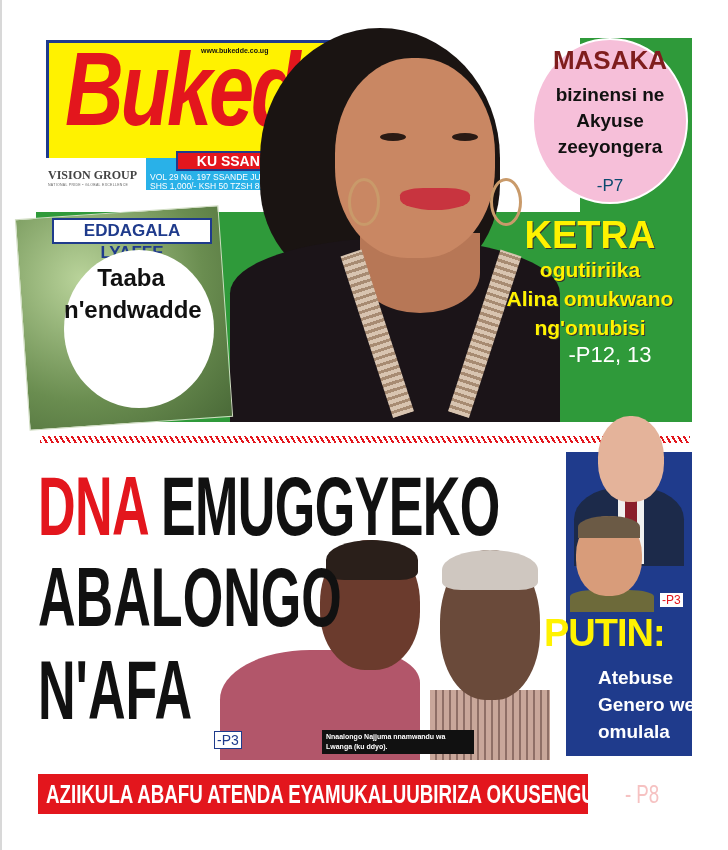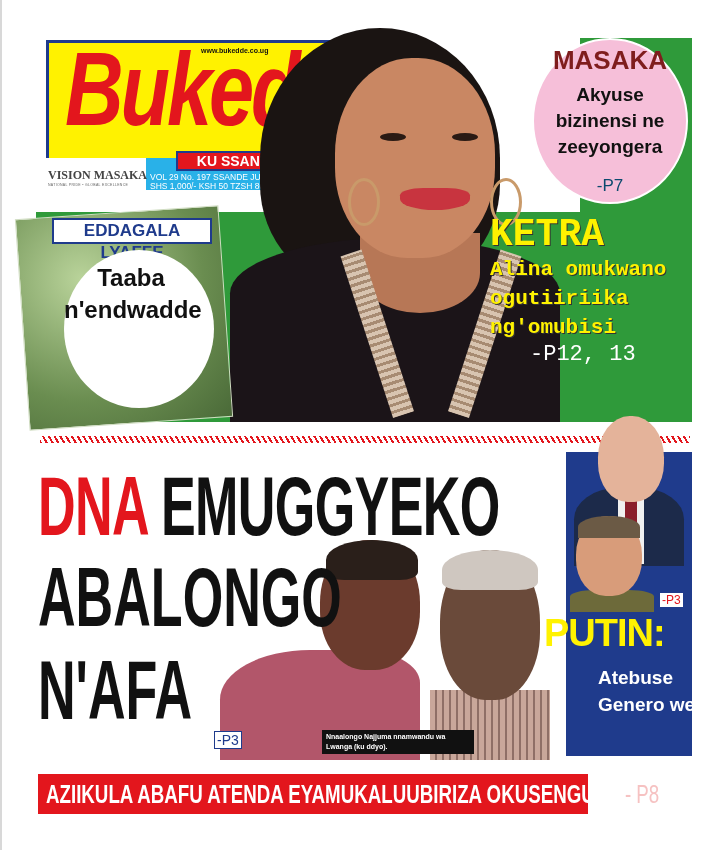--- a/index.html
+++ b/index.html
@@ -55,21 +55,21 @@
   
   .masaka {
     position: absolute; left: 532px; top: 38px; width: 156px; height: 166px; border-radius: 50%;
     background: #f6bfd9; border: 2px solid #ffffff; text-align: center;
   }
   .masaka .kicker { position: absolute; left: 0; right: 0; top: 5px; color: #7f1d1d; font-size: 26px; font-weight: bold; }
   .masaka .body { position: absolute; left: 0; right: 0; top: 42px; color: #111; font-size: 19px; font-weight: bold; line-height: 26px; }
   .masaka .page { position: absolute; left: 0; right: 0; top: 136px; color: #0c4a6e; font-size: 17px; }
 
   
-  .ketra { position: absolute; left: 490px; top: 215px; width: 200px; text-align: left; color: #fff200; font-weight: bold; text-shadow: 1px 1px 0 #333; font-family: Liberation Mono, monospace; }
+  .ketra { position: absolute; left: 490px; top: 215px; width: 200px; text-align: center; color: #fff200; font-weight: bold; text-shadow: 1px 1px 0 #333; }
   .ketra .kicker { font-size: 38px; line-height: 40px; }
   .ketra .line { font-size: 21px; line-height: 29px; }
   .ketra .page { font-size: 22px; color: #fff; font-weight: normal; text-shadow: none; margin-left: 40px; }
 
   
   .tobacco {
     position: absolute; left: 22px; top: 212px; width: 204px; height: 212px;
     background: radial-gradient(circle at 30% 30%, #b9d39a, #6a8d50 60%, #4a6a38);
     transform: rotate(-4deg); border: 1px solid #cfdcc0;
   }
@@ -137,51 +137,51 @@
 
 <div class="masthead">
   <span class="url">www.bukedde.co.ug</span>
   <span class="logo">Bukedde</span>
 </div>
 <div class="blue-strip">
   <span class="line" style="top:14px">VOL 29  No. 197 SSANDE JULY 16, 2023</span>
   <span class="line" style="top:23px">SHS 1,000/- KSH 50 TZSH 800</span>
 </div>
 <div class="ku-ssande">KU SSANDE</div>
-<div class="vision"><span>VISION MASAKA</span></div>
+<div class="vision"><span>VISION GROUP</span></div>
 <div class="vision-sub">NATIONAL PRIDE • GLOBAL EXCELLENCE</div>
 
 <div class="woman">
   <div class="hair"></div>
   <div class="body"></div>
   <div class="neck"></div>
   <div class="beads1"></div>
   <div class="beads2"></div>
   <div class="face"></div>
   <div class="eye1"></div>
   <div class="eye2"></div>
   <div class="lips"></div>
   <div class="hoop1"></div>
   <div class="hoop2"></div>
 </div>
 
 <div class="masaka">
   <div class="kicker">MASAKA</div>
   <div class="body">
+    <div>bizinensi ne</div>
     <div>Akyuse</div>
-    <div>bizinensi ne</div>
     <div>zeeyongera</div>
   </div>
   <div class="page">-P7</div>
 </div>
 
 <div class="ketra">
   <div class="kicker">KETRA</div>
+  <div class="line">ogutiiriika</div>
   <div class="line">Alina omukwano</div>
-  <div class="line">ogutiiriika</div>
   <div class="line">ng'omubisi</div>
   <div class="page">-P12, 13</div>
 </div>
 
 <div class="tobacco"></div>
 <div class="edd-label">EDDAGALA LYAFFE</div>
 <div class="tob-circle">
   <div class="body">
     <div>Taaba</div>
     <div>n'endwadde</div>
@@ -200,20 +200,21 @@
 <div class="general">
   <div class="collar"></div>
   <div class="head"></div>
   <div class="hair"></div>
 </div>
 <div class="putin-page">-P3</div>
 <div class="putin-kicker">PUTIN:</div>
 <div class="putin-body">
   <div>Atebuse</div>
   <div>Genero we</div>
+  <div>omulala</div>
 </div>
 
 <div class="elders">
   <div class="w-body"></div>
   <div class="w-head"></div>
   <div class="w-hair"></div>
   <div class="m-body"></div>
   <div class="m-head"></div>
   <div class="m-hair"></div>
 </div>

